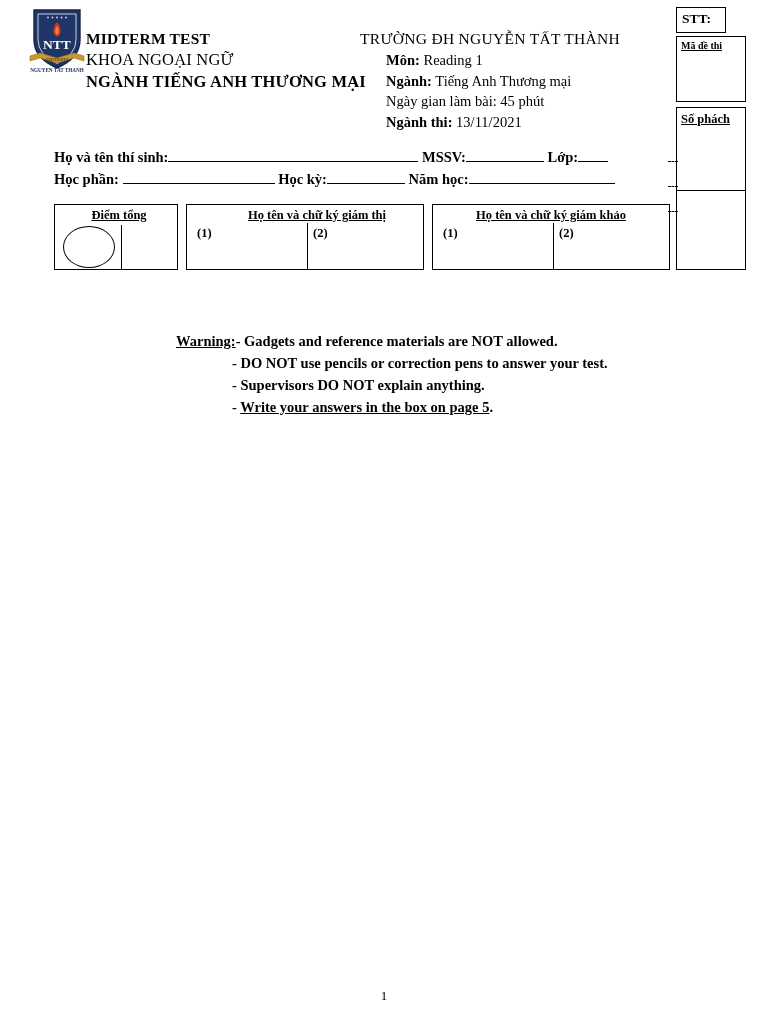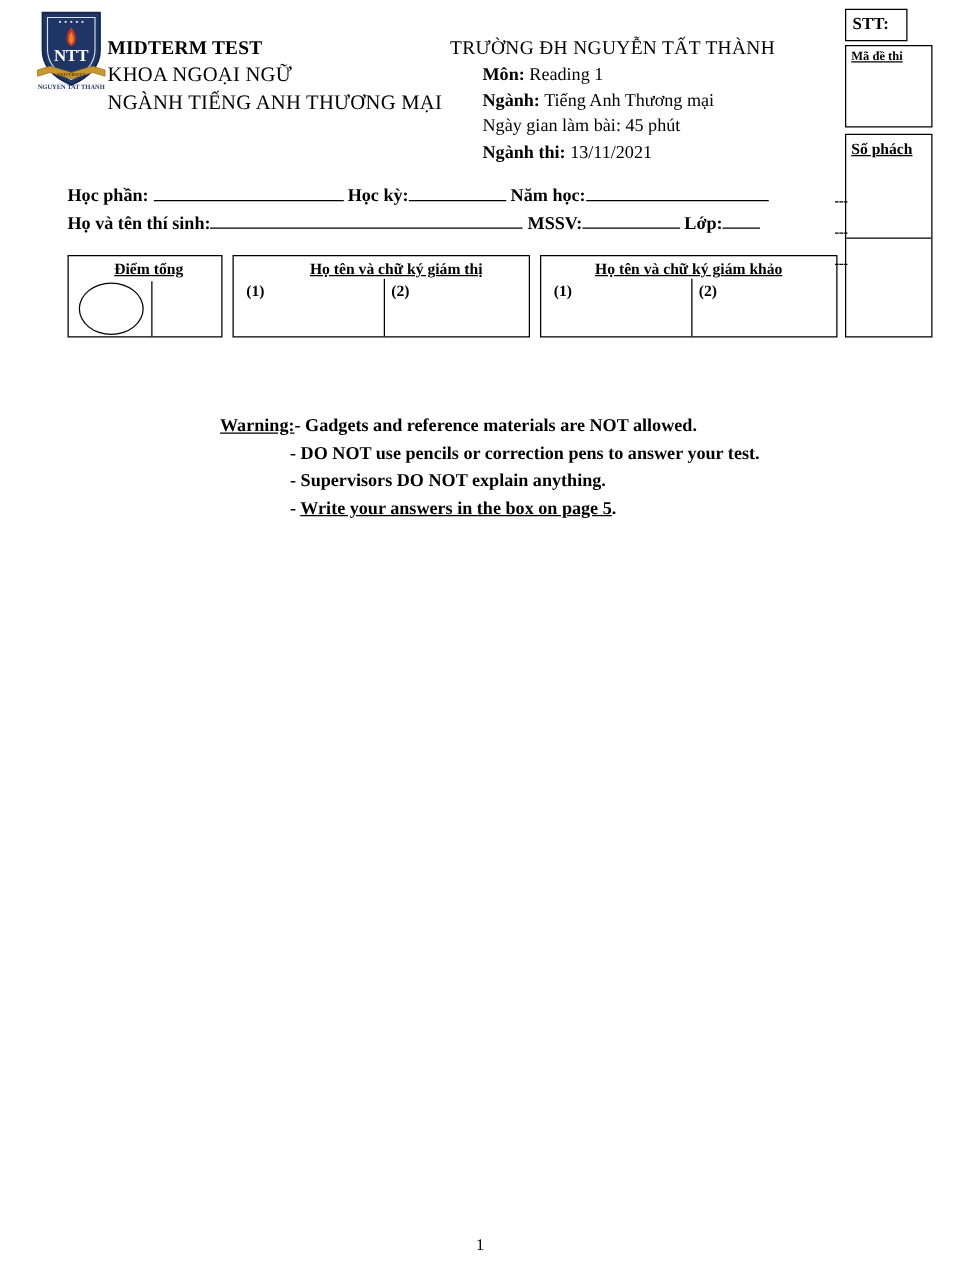--- a/index.html
+++ b/index.html
@@ -45,21 +45,21 @@
     white-space: nowrap;
   }
   .org-line-2 {
     font-size: 16.5px;
     font-weight: normal;
     letter-spacing: 0.2px;
     white-space: nowrap;
   }
   .org-line-3 {
     font-size: 16.5px;
-    font-weight: normal;
+    font-weight: bold;
     letter-spacing: 0.2px;
     white-space: nowrap;
     text-align: center;
   }
 
   
   .univ-name {
     position: absolute;
     left: 360px;
     top: 4px;
@@ -344,29 +344,29 @@
     <div class="cap">Số phách</div>
     <div class="sophach-divider"></div>
   </div>
 
   <div class="stub" style="left:668px; top:161px; width:10px;"></div>
   <div class="stub" style="left:668px; top:186px; width:10px;"></div>
   <div class="stub" style="left:668px; top:211px; width:10px;"></div>
 
   <div class="fields">
     <div class="frow">
+      <span class="flbl">Họ và tên thí sinh:</span><span class="dash d-name"></span>
+      <span class="flbl">MSSV:</span><span class="dash d-mssv"></span>
+      <span class="flbl">Lớp:</span><span class="dash d-lop"></span>
+    </div>
+    <div class="frow">
       <span class="flbl">Học phần:</span>
       <span class="dash d-hocphan"></span>
       <span class="flbl">Học kỳ:</span><span class="dash d-hocky"></span>
       <span class="flbl">Năm học:</span><span class="dash d-namhoc"></span>
-    </div>
-    <div class="frow">
-      <span class="flbl">Họ và tên thí sinh:</span><span class="dash d-name"></span>
-      <span class="flbl">MSSV:</span><span class="dash d-mssv"></span>
-      <span class="flbl">Lớp:</span><span class="dash d-lop"></span>
     </div>
   </div>
 
   <div class="sig-row-box box-diem">
     <div class="sig-title">Điểm tổng</div>
     <div class="diem-circle"></div>
     <div class="diem-vline"></div>
   </div>
 
   <div class="sig-row-box box-gt">

